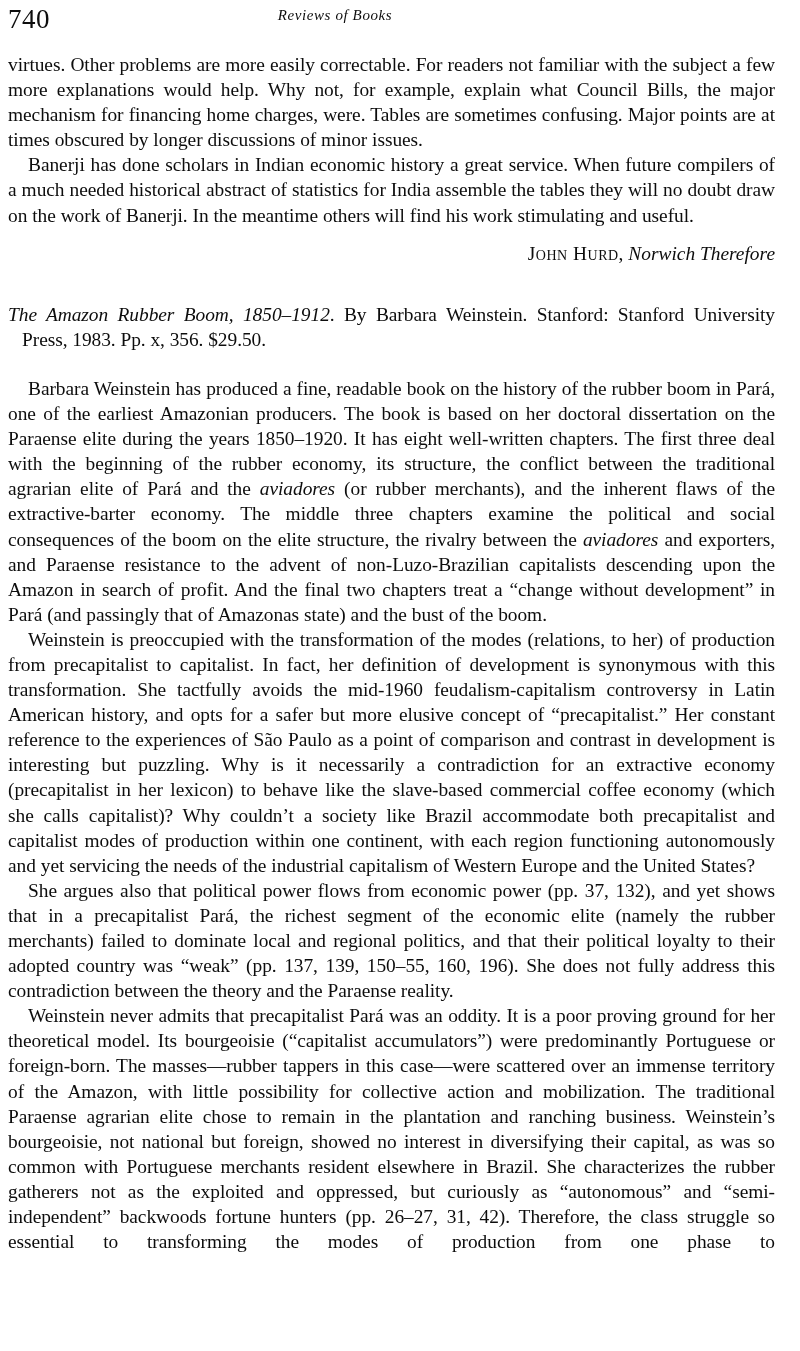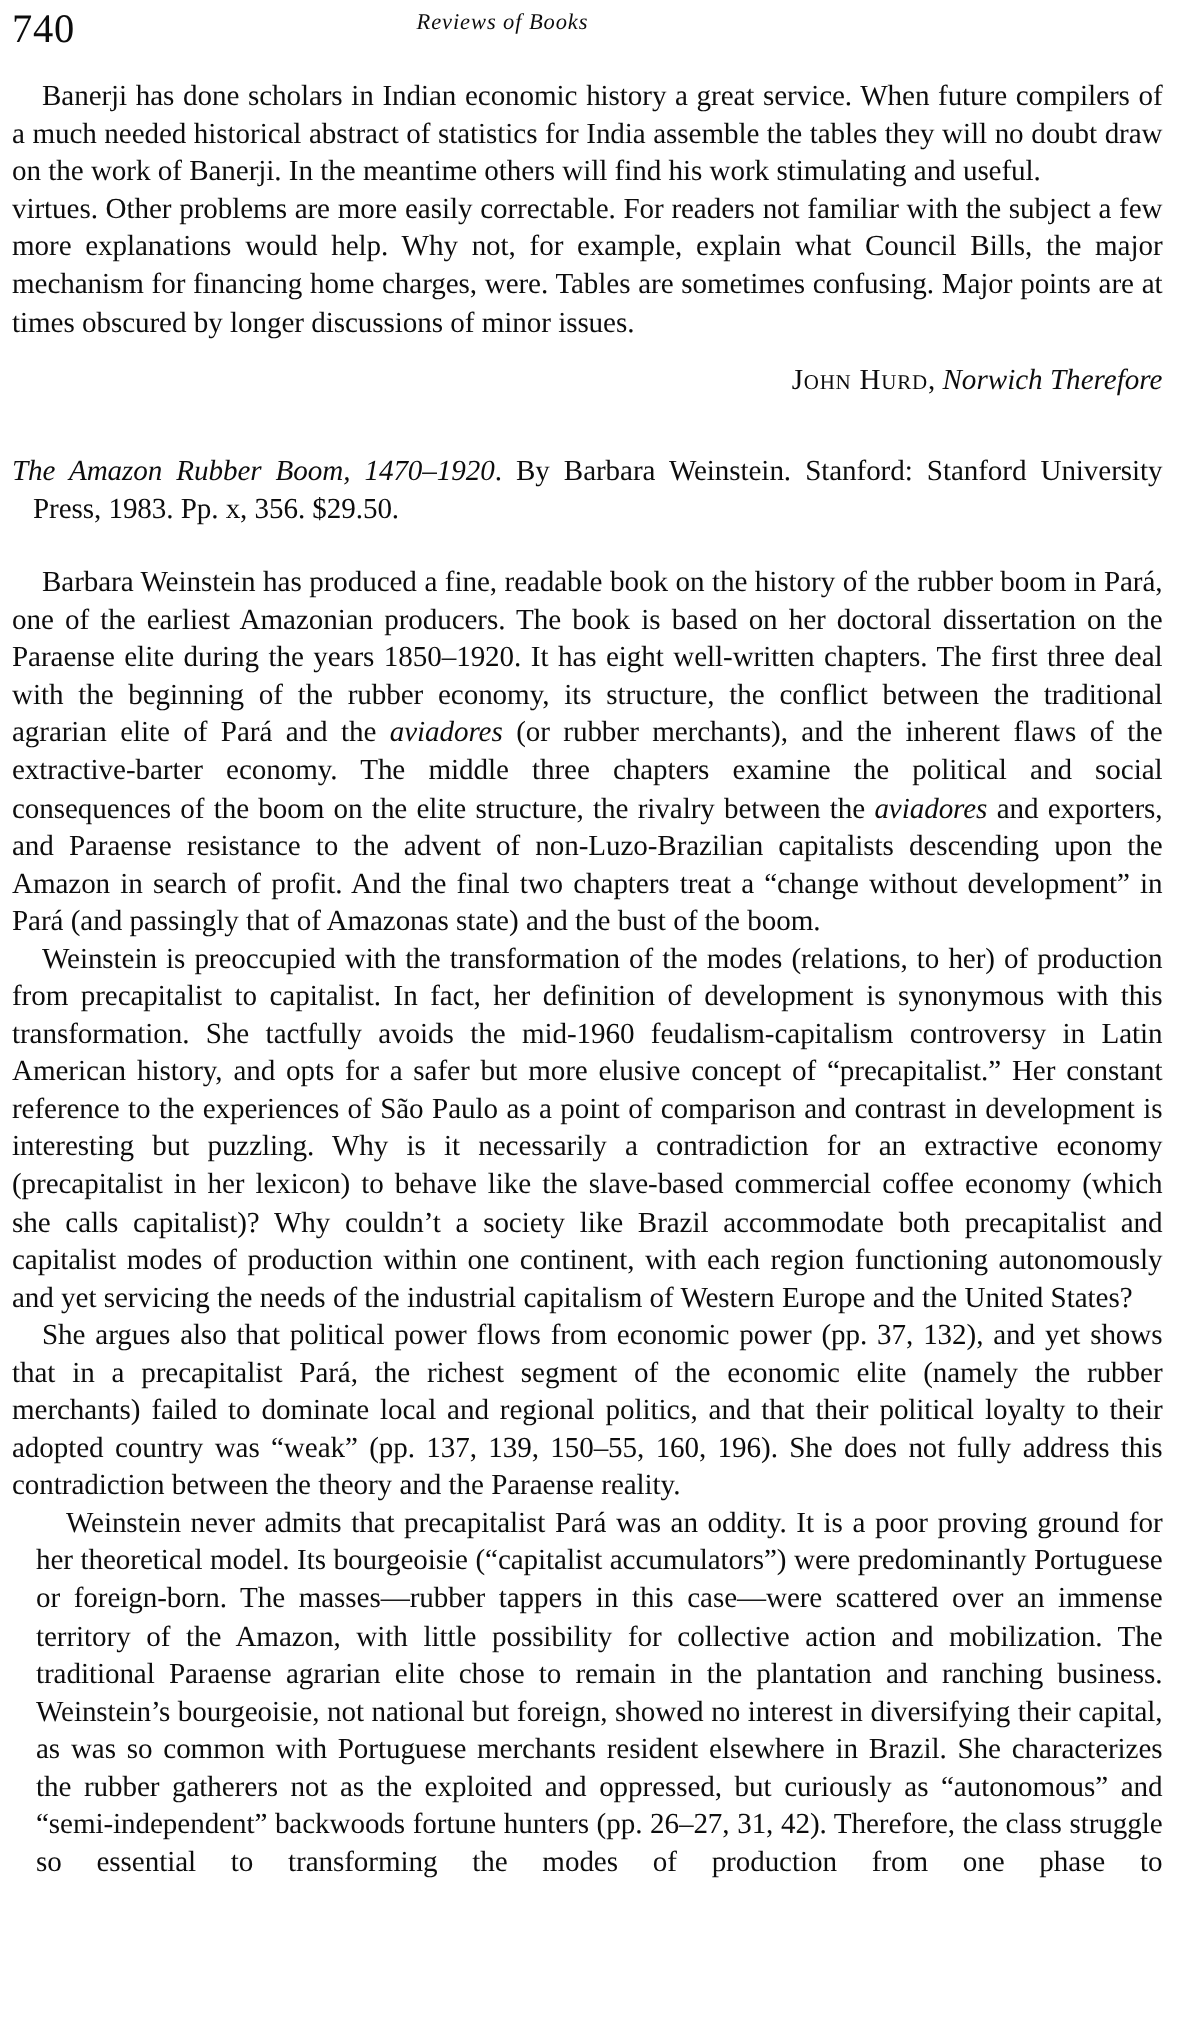--- a/index.html
+++ b/index.html
@@ -67,21 +67,20 @@
     -webkit-hyphens: none;
     hyphens: none;
   }
   p.para.noindent {
     text-indent: 0;
   }
 
   
   p.para.runon {
     text-align-last: justify;
-    margin-left: 16px;
   }
 
   .attribution {
     margin: 0;
     padding-top: 13px;
     font-size: 19.4px;
     line-height: 25.1px;
     text-align: right;
   }
   .smallcaps {
@@ -115,30 +114,30 @@
 
 <div class="page">
 
   <div class="running-head">
     <div class="folio">740</div>
     <div class="head-title">Reviews of Books</div>
   </div>
 
   <div class="column">
 
+    <p class="para noindent">virtues. Other problems are more easily correctable. For readers not familiar with the subject a few more explanations would help. Why not, for example, explain what Council Bills, the major mechanism for financing home charges, were. Tables are sometimes confusing. Major points are at times obscured by longer discussions of minor issues.</p>
+
     <p class="para">Banerji has done scholars in Indian economic history a great service. When future compilers of a much needed historical abstract of statistics for India assemble the tables they will no doubt draw on the work of Banerji. In the meantime others will find his work stimulating and useful.</p>
-
-    <p class="para noindent">virtues. Other problems are more easily correctable. For readers not familiar with the subject a few more explanations would help. Why not, for example, explain what Council Bills, the major mechanism for financing home charges, were. Tables are sometimes confusing. Major points are at times obscured by longer discussions of minor issues.</p>
 
     <p class="attribution">
       <span class="smallcaps">John Hurd</span><span>, </span><span class="affil">Norwich Therefore</span>
     </p>
 
     <p class="citation">
-      <span class="title">The Amazon Rubber Boom, 1470–1920</span><span>. By Barbara Weinstein. Stanford: Stanford University Press, 1983. Pp. x, 356. $29.50.</span>
+      <span class="title">The Amazon Rubber Boom, 1850–1912</span><span>. By Barbara Weinstein. Stanford: Stanford University Press, 1983. Pp. x, 356. $29.50.</span>
     </p>
 
     <div class="gap-after-citation"></div>
 
     <div id="review-body">
         <p class="para"><span>Barbara Weinstein has produced a fine, readable book on the history of the rubber boom in Pará, one of the earliest Amazonian producers. The book is based on her doctoral dissertation on the Paraense elite during the years 1850–1920. It has eight well-written chapters. The first three deal with the beginning of the rubber economy, its structure, the conflict between the traditional agrarian elite of Pará and the </span><span class="it" style="font-style: italic;">aviadores</span><span> (or rubber merchants), and the inherent flaws of the extractive-barter economy. The middle three chapters examine the political and social consequences of the boom on the elite structure, the rivalry between the </span><span class="it" style="font-style: italic;">aviadores</span><span> and exporters, and Paraense resistance to the advent of non-Luzo-Brazilian capitalists descending upon the Amazon in search of profit. And the final two chapters treat a “change without development” in Pará (and passingly that of Amazonas state) and the bust of the boom.</span></p>
         <p class="para"><span>Weinstein is preoccupied with the transformation of the modes (relations, to her) of production from precapitalist to capitalist. In fact, her definition of development is synonymous with this transformation. She tactfully avoids the mid-1960 feudalism-capitalism controversy in Latin American history, and opts for a safer but more elusive concept of “precapitalist.” Her constant reference to the experiences of São Paulo as a point of comparison and contrast in development is interesting but puzzling. Why is it necessarily a contradiction for an extractive economy (precapitalist in her lexicon) to behave like the slave-based commercial coffee economy (which she calls capitalist)? Why couldn’t a society like Brazil accommodate both precapitalist and capitalist modes of production within one continent, with each region functioning autonomously and yet servicing the needs of the industrial capitalism of Western Europe and the United States?</span></p>
         <p class="para"><span>She argues also that political power flows from economic power (pp. 37, 132), and yet shows that in a precapitalist Pará, the richest segment of the economic elite (namely the rubber merchants) failed to dominate local and regional politics, and that their political loyalty to their adopted country was “weak” (pp. 137, 139, 150–55, 160, 196). She does not fully address this contradiction between the theory and the Paraense reality.</span></p>
         <p class="para runon"><span>Weinstein never admits that precapitalist Pará was an oddity. It is a poor proving ground for her theoretical model. Its bourgeoisie (“capitalist accumulators”) were predominantly Portuguese or foreign-born. The masses—rubber tappers in this case—were scattered over an immense territory of the Amazon, with little possibility for collective action and mobilization. The traditional Paraense agrarian elite chose to remain in the plantation and ranching business. Weinstein’s bourgeoisie, not national but foreign, showed no interest in diversifying their capital, as was so common with Portuguese merchants resident elsewhere in Brazil. She characterizes the rubber gatherers not as the exploited and oppressed, but curiously as “autonomous” and “semi-independent” backwoods fortune hunters (pp. 26–27, 31, 42). Therefore, the class struggle so essential to transforming the modes of production from one phase to</span></p>
       </div>

